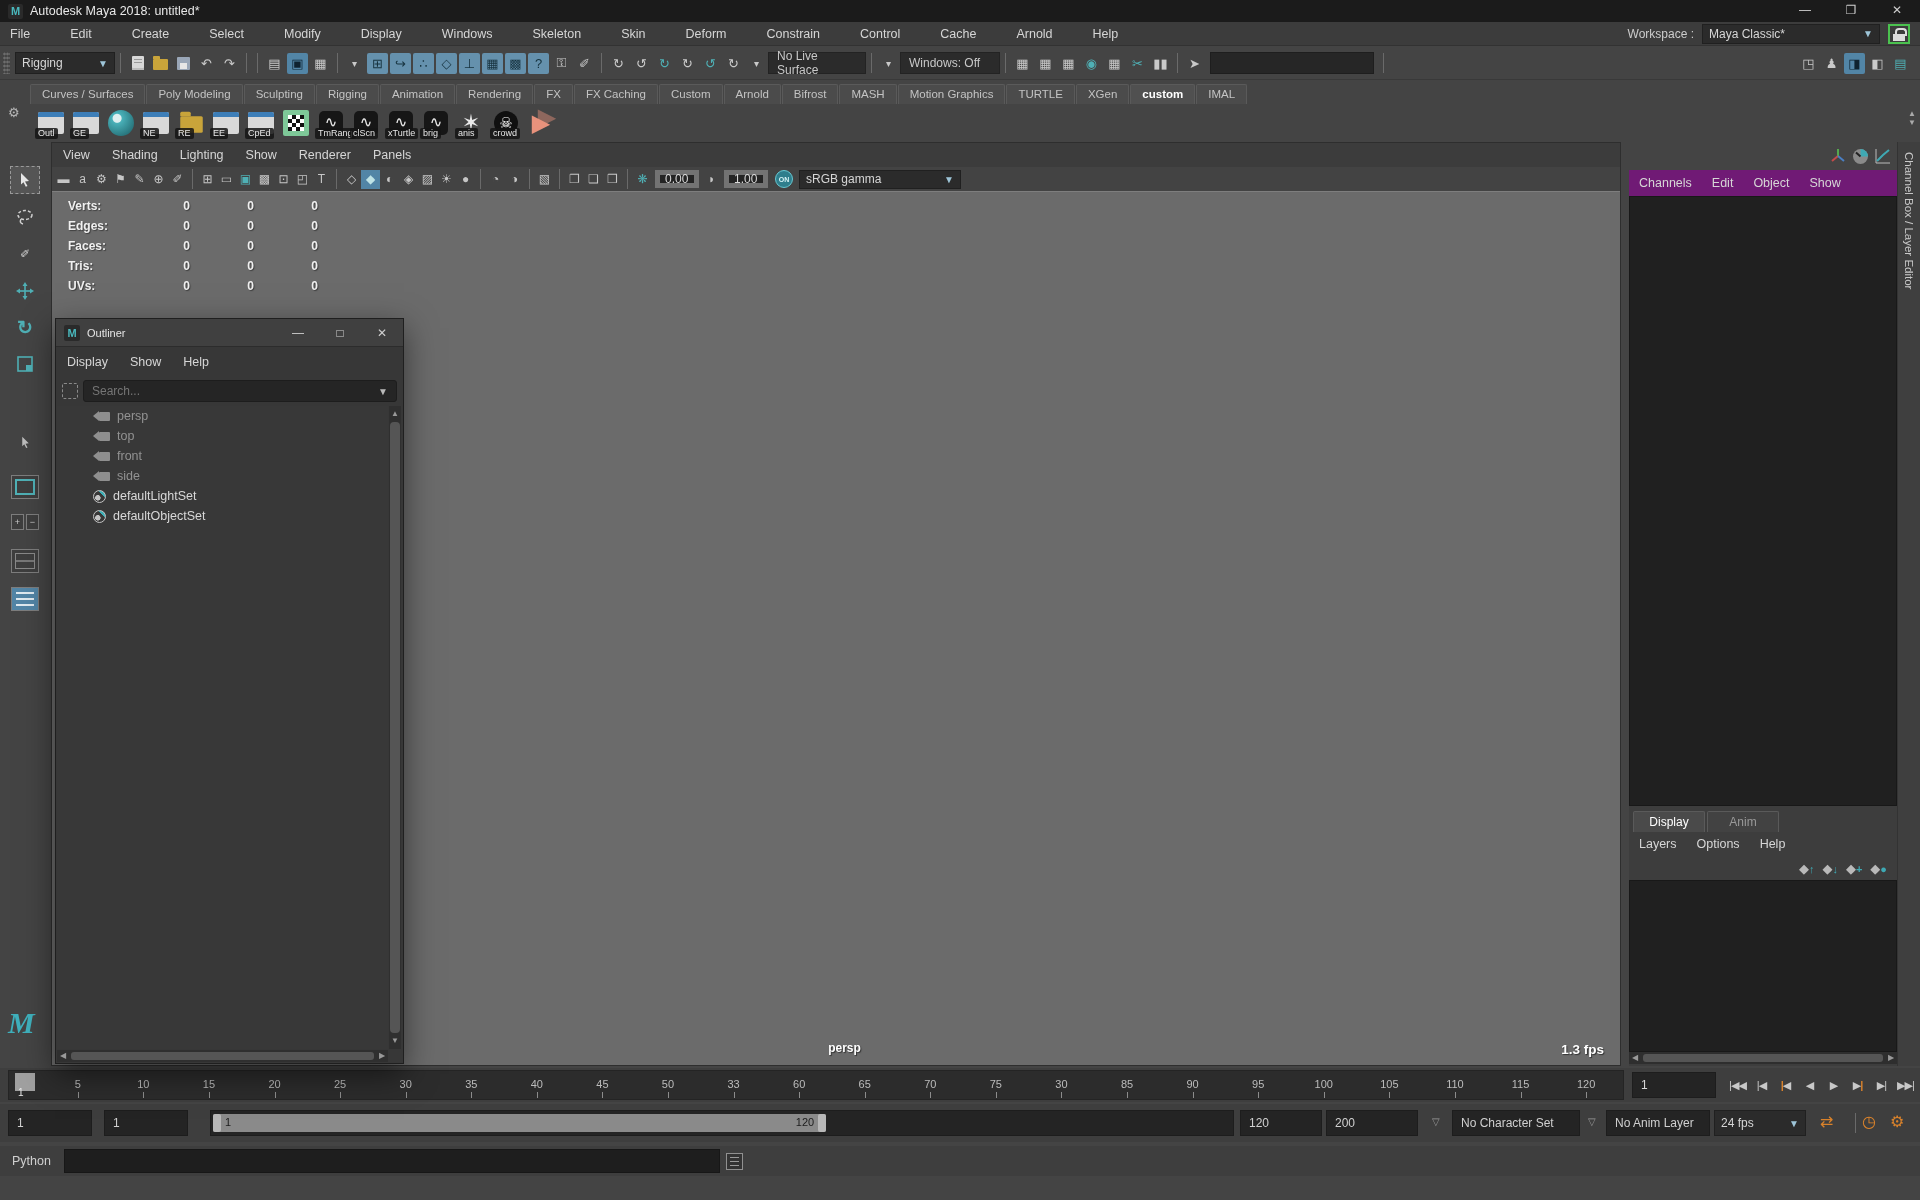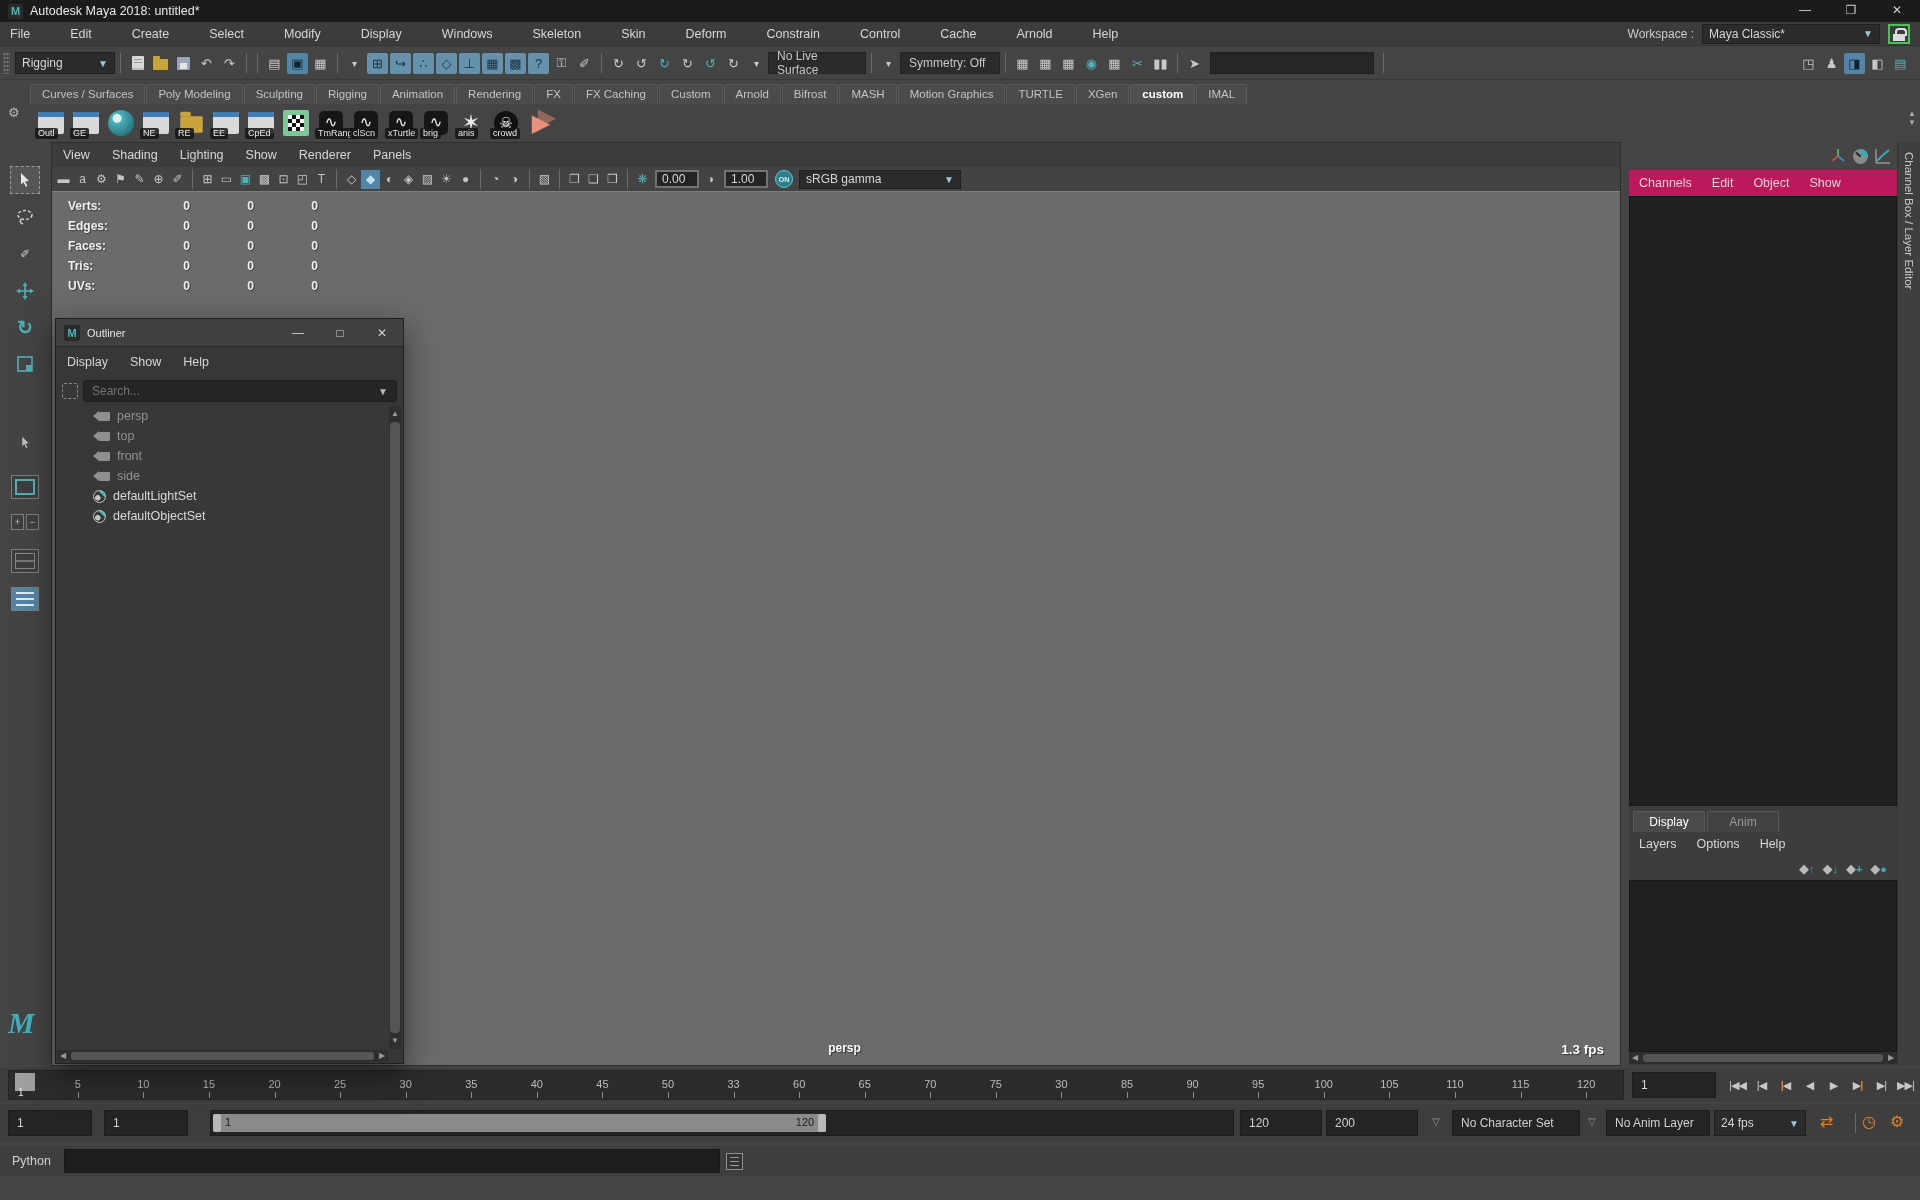--- a/index.html
+++ b/index.html
@@ -114,21 +114,21 @@
   
   .viewport { position:absolute; left:51px; top:142px; width:1570px; height:924px;
               background:#3c3c3c; border:1px solid #2e2e2e; }
   .panel-menus { height:24px; display:flex; align-items:center; background:#3c3c3c; }
   .panel-menu { padding:0 11px; color:#d6d6d6; font-size:12.5px; }
   .panel-tools { height:24px; display:flex; align-items:center; background:#434343; padding-left:2px; }
   .pt-ico { width:19px; height:19px; display:flex; align-items:center; justify-content:center;
             color:#c6c6c6; font-size:12px; }
   .pt-ico.active { background:#5285a6; color:#bfe3e6; }
   .pt-ico.teal { color:#4fb0b5; }
-  .pt-field { width:44px; height:18px; background:#242424; border:2px solid #737373; color:#d8d8d8;
+  .pt-field { width:44px; height:18px; background:#242424; border:5px solid #737373; color:#d8d8d8;
             display:flex; align-items:center; padding:0 5px; margin:0 3px; }
   .on-toggle { width:18px; height:18px; border-radius:50%; background:#2f7e8c; border:1px solid #67c7d1;
             color:#d8f4f6; font-size:7px; font-weight:bold; display:flex; align-items:center;
             justify-content:center; margin:0 4px; }
   .gamma-dd { width:162px; height:19px; margin-left:2px; }
   .canvas { position:absolute; left:0; top:48px; right:0; bottom:0; background:#6b6b6b;
             border-top:1px solid #7e7e7e; }
   .hud { position:absolute; left:16px; top:4px; }
   .hud-row { display:flex; height:20px; align-items:center; color:#f0f0f0; font-size:12px;
              font-weight:bold; text-shadow:1px 1px 1px #3f3f3f; }
@@ -137,21 +137,21 @@
   .persp-label { position:absolute; left:49.5%; bottom:10px; color:#fff; font-weight:bold;
              text-shadow:1px 1px 1px #333; }
   .fps-label { position:absolute; right:16px; bottom:8px; color:#fff; font-weight:bold; font-size:13.5px;
              text-shadow:1px 1px 1px #333; }
 
   
   .rightpanel { position:absolute; left:1629px; top:142px; width:268px; height:924px; background:#3d3d3d;
                 display:flex; flex-direction:column; }
   .cb-topicons { height:28px; display:flex; align-items:center; justify-content:flex-end;
                  gap:6px; padding-right:6px; background:#444; }
-  .cb-menus { height:26px; display:flex; align-items:center; background:#be185d; }
+  .cb-menus { height:26px; display:flex; align-items:center; background:#701a75; }
   .cb-menu { padding:0 10px; color:#d6d6d6; font-size:12.5px; }
   .cb-content { height:610px; background:#202020; border:1px solid #181818; }
   .layer-tabs { height:26px; display:flex; align-items:flex-end; background:#3d3d3d; padding:2px 4px 0; }
   .layer-tab { width:72px; text-align:center; background:#4a4a4a; border:1px solid #5a5a5a;
                border-bottom:none; border-radius:2px 2px 0 0; color:#fff; line-height:20px; margin-right:2px; }
   .layer-tab.inactive { color:#999; background:#424242; }
   .layer-menus { height:24px; display:flex; align-items:center; background:#3d3d3d; }
   .layer-icons { height:24px; display:flex; align-items:center; justify-content:flex-end;
                  gap:8px; padding-right:10px; background:#3d3d3d; }
   .lyr { color:#b9b9b9; font-size:13px; }
@@ -338,21 +338,21 @@
     <span class="tbico">↻</span>
     <span class="tbico teal">↺</span>
     <span class="tbico">↻</span>
     <span class="tbico small">▾</span>
     <span class="statfield" style="width:98px;">
       <span>No Live Surface</span>
     </span>
     <span class="vdiv"></span>
     <span class="tbico small">▾</span>
     <span class="statfield" style="width:100px;">
-      <span>Symmetry: Off</span>
+      <span>Windows: Off</span>
     </span>
     <span class="vdiv"></span>
     <span class="tbico">▦</span>
     <span class="tbico">▦</span>
     <span class="tbico">▦</span>
     <span class="tbico teal">◉</span>
     <span class="tbico">▦</span>
     <span class="tbico teal">✂</span>
     <span class="tbico">▮▮</span>
     <span class="vdiv"></span>

